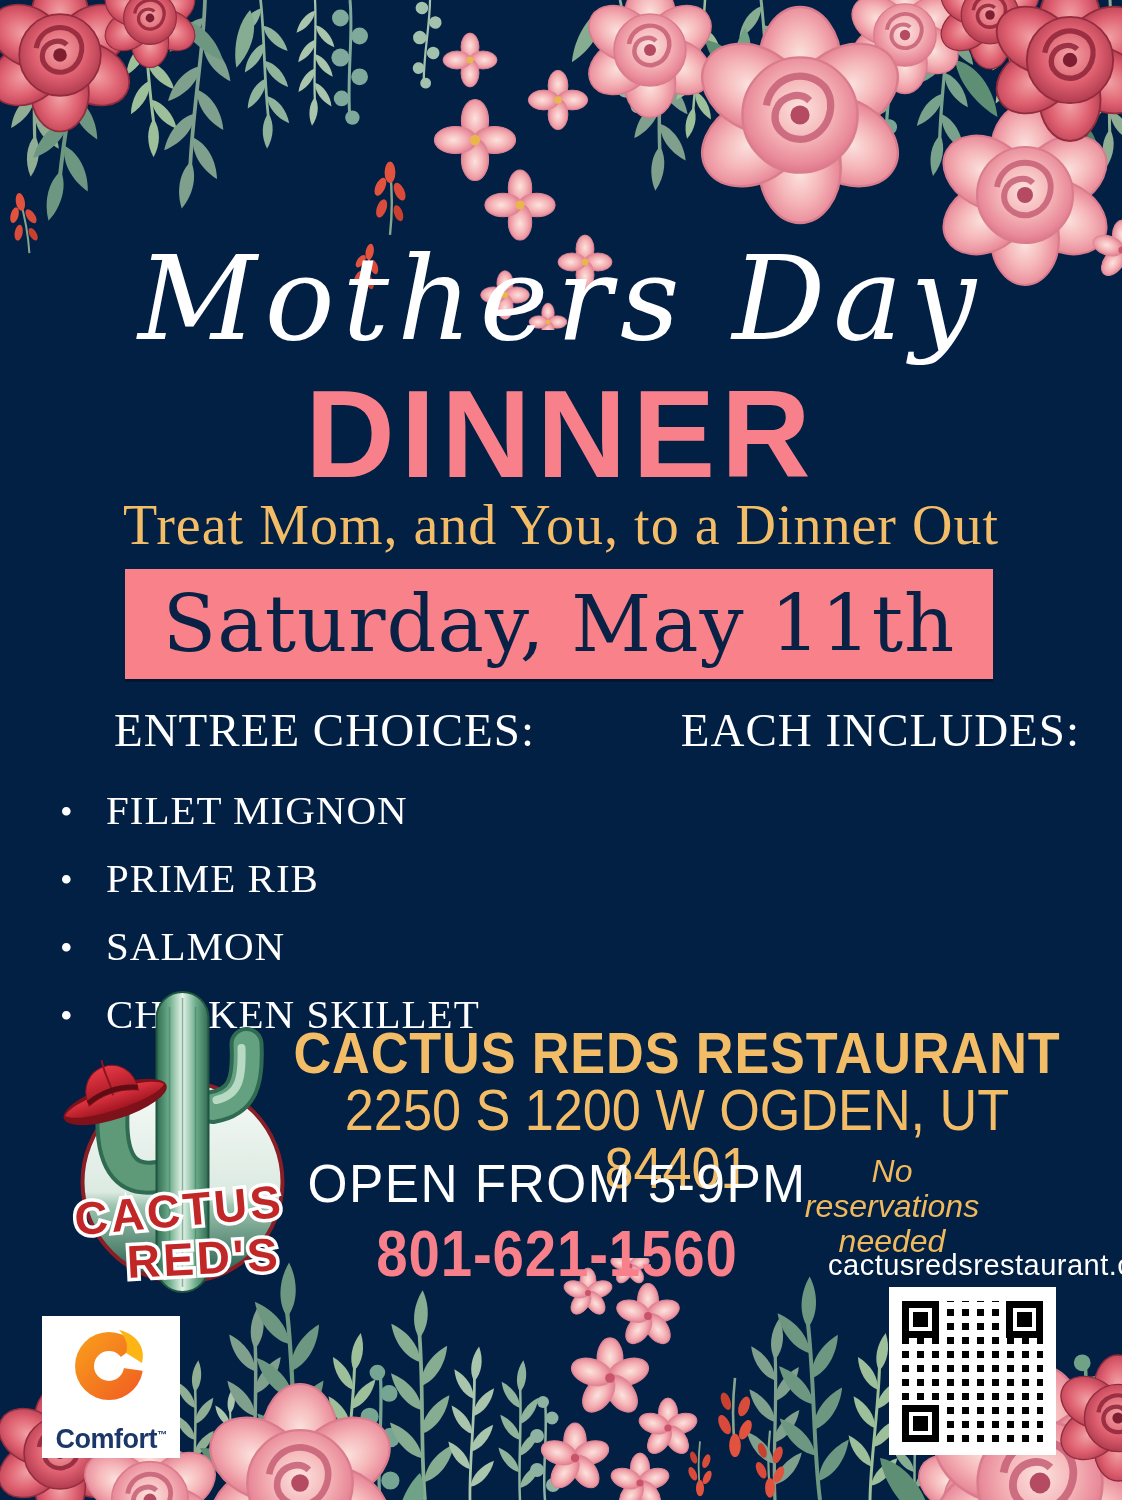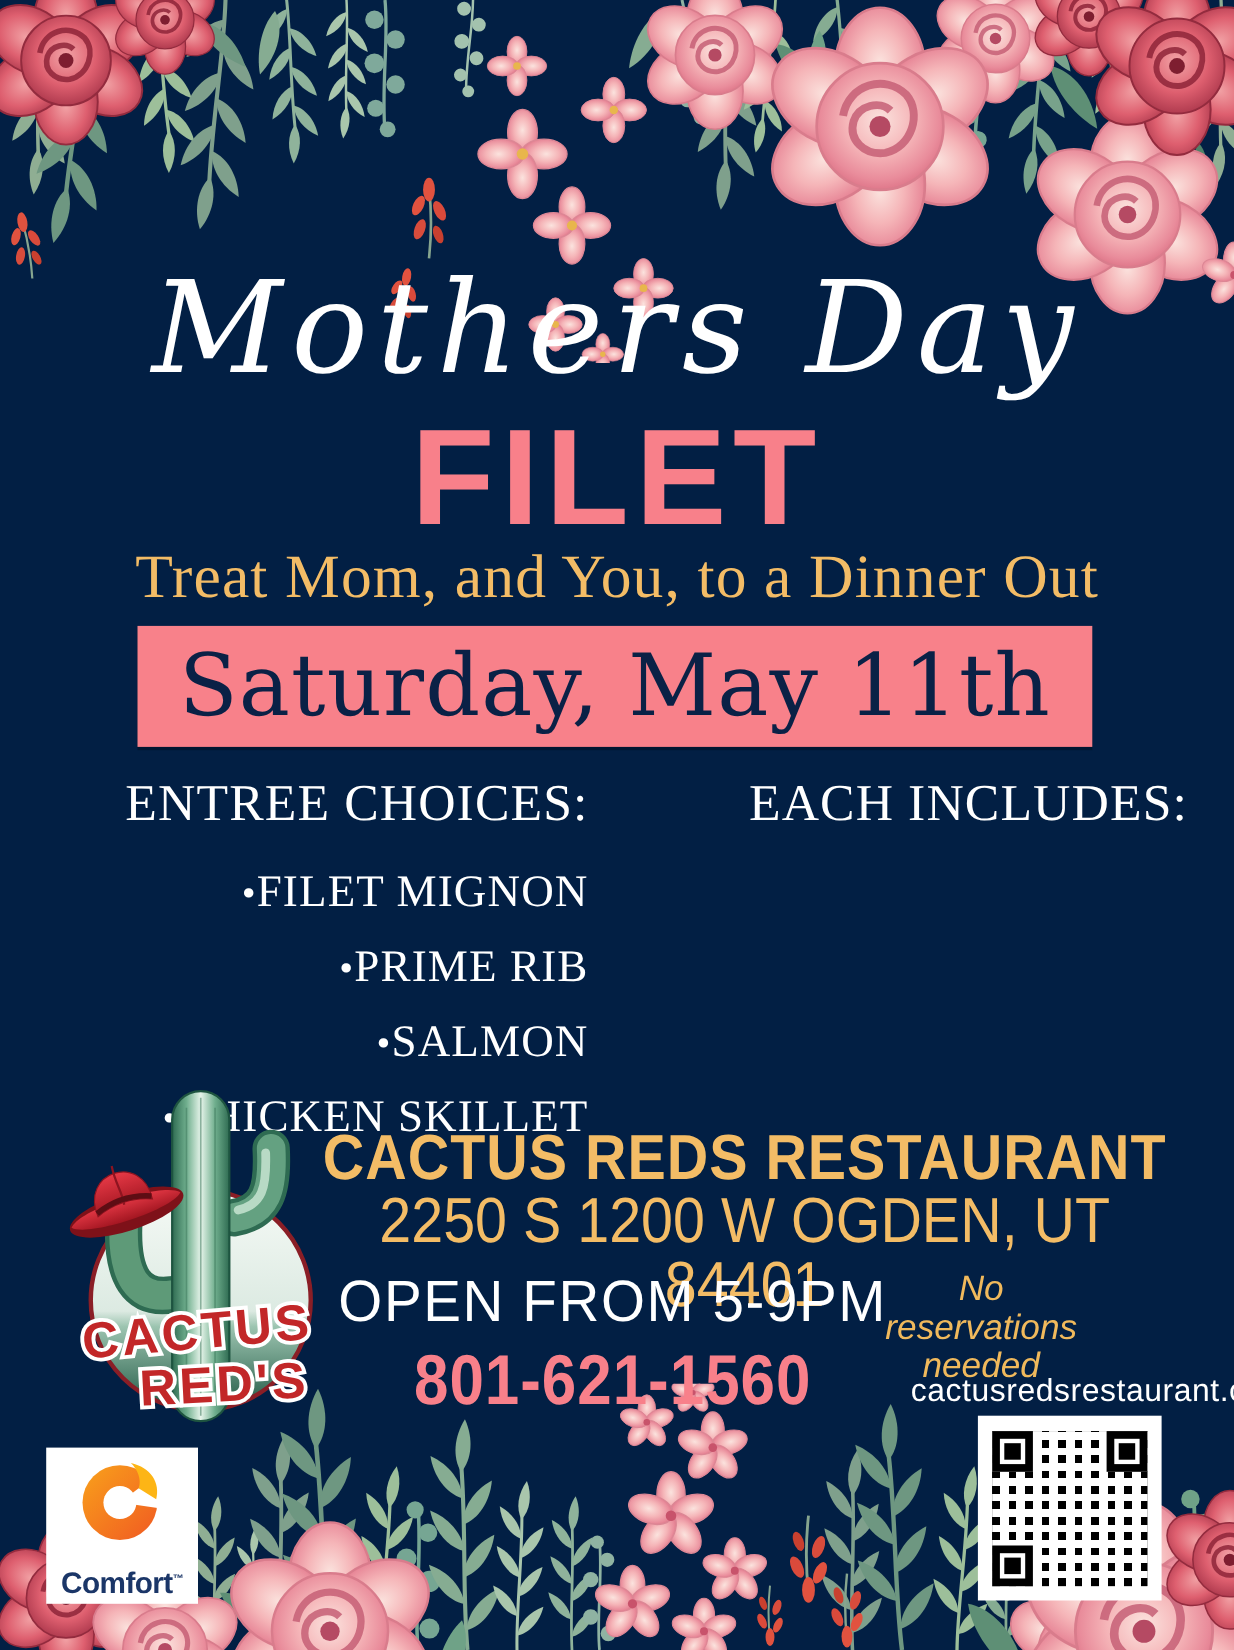--- a/index.html
+++ b/index.html
@@ -38,21 +38,21 @@
   }
   .col { top:705px; z-index:3; color:#FFFFFF; }
   .col-left  { left:15px;  width:520px; }
   .col-right { left:555px; width:525px; }
   .col h2 {
     margin:0 0 20px 0; font-family:"Liberation Serif", serif; font-weight:400;
     font-size:47px; line-height:1.1; text-align:right; letter-spacing:1px;
   }
   .col ul { list-style:none; margin:0; font-family:"Liberation Serif", serif;
     font-size:41px; line-height:66px; letter-spacing:1px; }
-  .col-left  ul { padding:0 0 0 45px;text-align:right; }
+  .col-left  ul { padding:0 0 0 45px; }
   .col-right ul { padding:0 0 0 35px; }
   .col li::before { content:"\2022"; display:inline-block; width:46px; font-size:36px; }
 
   .restaurant-name {
     top:1024px; left:227px; width:900px; text-align:center;
     font-weight:700; font-size:58px; line-height:1; color:#F3BC66;
     letter-spacing:1px; transform:scaleX(0.9); transform-origin:center; z-index:3;
   }
   .address {
     top:1081px; left:227px; width:900px; text-align:center;
@@ -287,21 +287,21 @@
 
     <use href="#roseR" transform="translate(60,195) scale(1.5)"></use>
     <use href="#roseP" transform="translate(150,242) scale(1.6)"></use>
     <use href="#roseP" transform="translate(300,225) scale(2.2)"></use>
     <use href="#roseP" transform="translate(980,242) scale(1.5)"></use>
     <use href="#roseP" transform="translate(1040,225) scale(2.6)"></use>
     <use href="#roseR" transform="translate(1118,160) scale(1.4)"></use>
   </svg>
 
   <div class="abs script-title">Mothers Day</div>
-  <div class="abs dinner">FILET</div>
+  <div class="abs dinner">DINNER</div>
   <div class="abs tagline">Treat Mom, and You, to a Dinner Out</div>
 
   <div class="abs banner">
     <div class="banner-text">Saturday, May 11th</div>
   </div>
 
   <div class="abs col col-left">
     <h2>ENTREE CHOICES:</h2>
     <ul>
       <li>FILET MIGNON</li>

